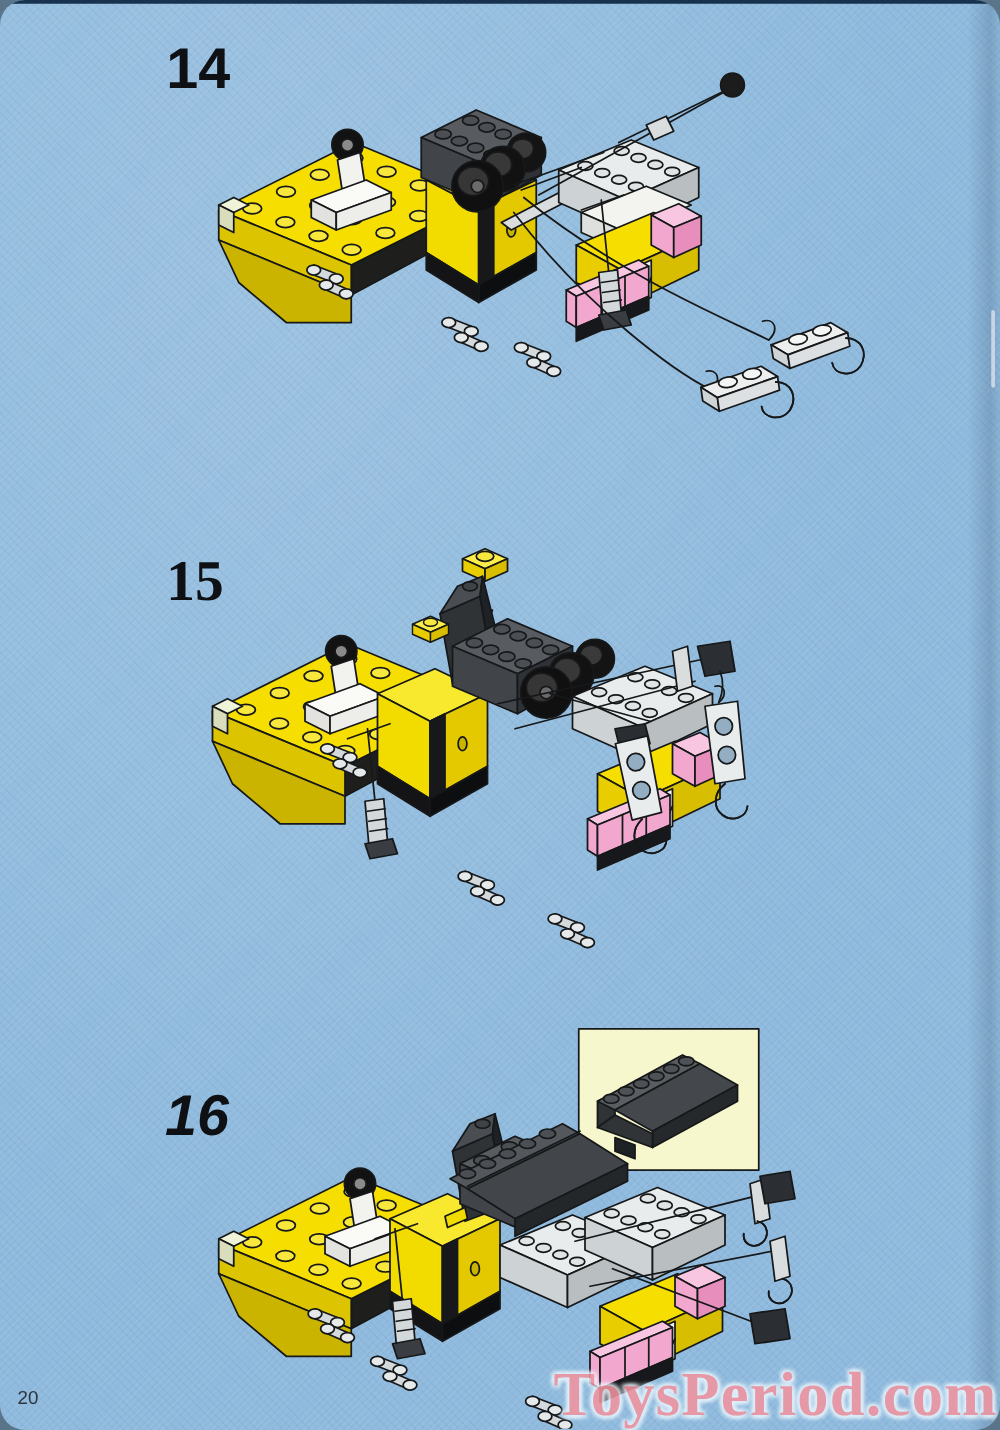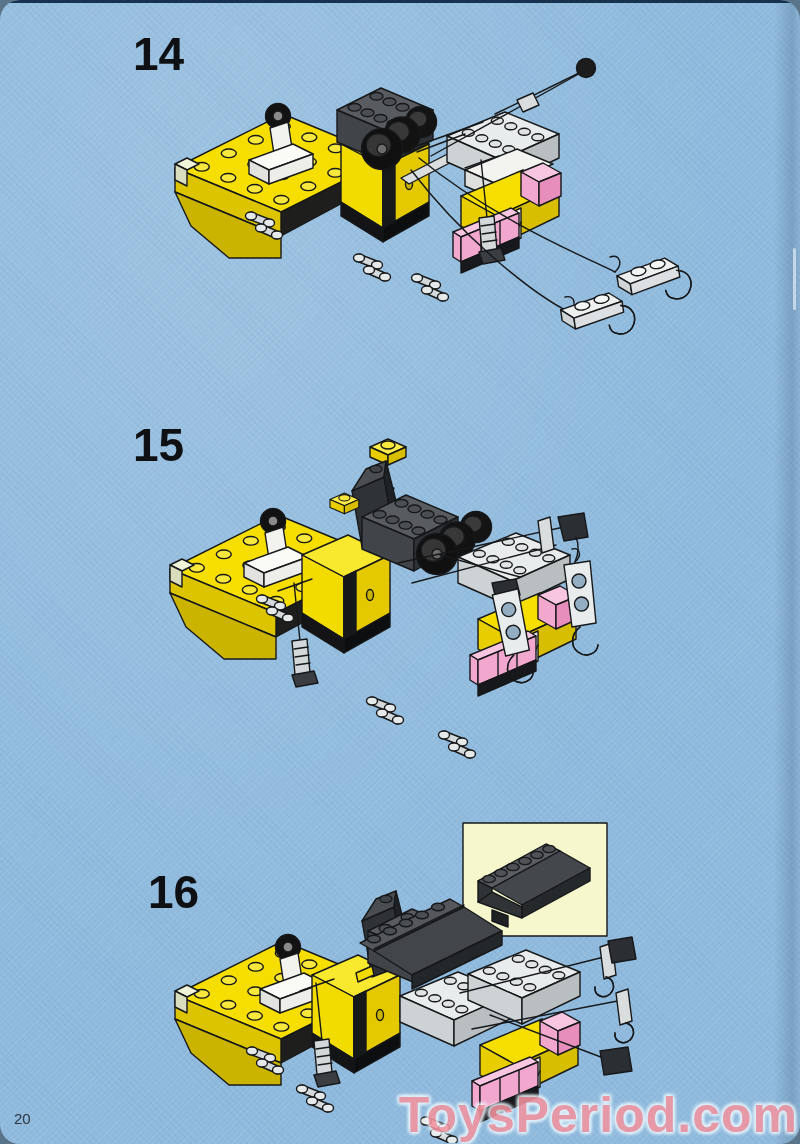--- a/index.html
+++ b/index.html
@@ -11,22 +11,22 @@
       radial-gradient(ellipse at 28% 18%, rgba(255,255,255,0.12), rgba(255,255,255,0) 62%);
     font-family:"Liberation Sans", sans-serif;border-radius:20px;}
   .top-edge{position:absolute;left:0;top:0;width:100%;height:3px;background:#16324E;}
   .right-edge{position:absolute;right:0;top:0;width:26px;height:100%;
     background:linear-gradient(to right, rgba(20,40,70,0), rgba(20,40,70,0.17) 70%, rgba(20,40,70,0.06));}
   .edge-glint{position:absolute;right:4px;top:248px;width:3px;height:62px;border-radius:3px;
     background:rgba(255,255,255,0.55);}
   .step-num{position:absolute;font-weight:bold;font-size:46px;line-height:1;color:#0E1013;
     letter-spacing:0px;}
   #num14{left:133px;top:31px;}
-  #num15{left:133px;top:422px;}
-  #num16{left:148px;top:869px;}
+  #num15{left:133px;top:442px;font-family:Liberation Serif, serif;}
+  #num16{left:132px;top:869px;font-style:italic;}
   .figure{position:absolute;}
   #fig14{left:165px;top:52px;}
   #fig15{left:140px;top:435px;}
   #fig16{left:160px;top:815px;}
   .figure polygon,.figure path,.figure ellipse,.figure circle,.figure rect,.figure line{
     stroke:#16181A;stroke-width:1.4;stroke-linejoin:round;stroke-linecap:round;}
   .cable{stroke:#2E3E4A;stroke-width:2.6;fill:none;}
   .cable2{stroke:#2E3E4A;stroke-width:2;fill:none;}
   .hook-o{stroke:#16181A;stroke-width:6.5;fill:none;}
   .hook-i{stroke:#D9DDDD;stroke-width:3.4;fill:none;}
@@ -36,21 +36,21 @@
   .rod5{stroke:#1C1C1C;stroke-width:5;}
   .rod5b{stroke:#232323;stroke-width:5;}
   .rod4{stroke:#222222;stroke-width:4;}
   .rig{stroke:#26282A;stroke-width:1.6;}
   .thin{stroke:#7F8689;stroke-width:1.1;}
   .stripe{stroke:#CC2A20;stroke-width:5;}
   .divpink{stroke:#B86AA0;stroke-width:1.3;}
   .ridge{stroke:#C8CDD0;stroke-width:1.5;}
   #page-num{position:absolute;left:14px;top:1110px;font-size:15px;color:#2E3640;z-index:3;}
   #watermark{position:absolute;right:2px;bottom:0px;z-index:5;
-    font-family:Liberation Sans, sans-serif;font-weight:bold;font-size:50px;letter-spacing:1px;
+    font-family:Liberation Serif, serif;font-weight:bold;font-size:50px;letter-spacing:1px;
     color:#F294A0;opacity:0.88;white-space:nowrap;
     text-shadow:0 0 2px #E8F3FB,0 0 5px #E8F3FB,2px 2px 3px rgba(240,250,255,.85),
       -2px -2px 3px rgba(240,250,255,.85),2px -2px 3px rgba(240,250,255,.7),-2px 2px 3px rgba(240,250,255,.7);}
   .defs-holder{position:absolute;width:0;height:0;overflow:hidden;}
 </style>
 </head>
 <body>
 
 <div id="page">
   <div class="top-edge"></div>

